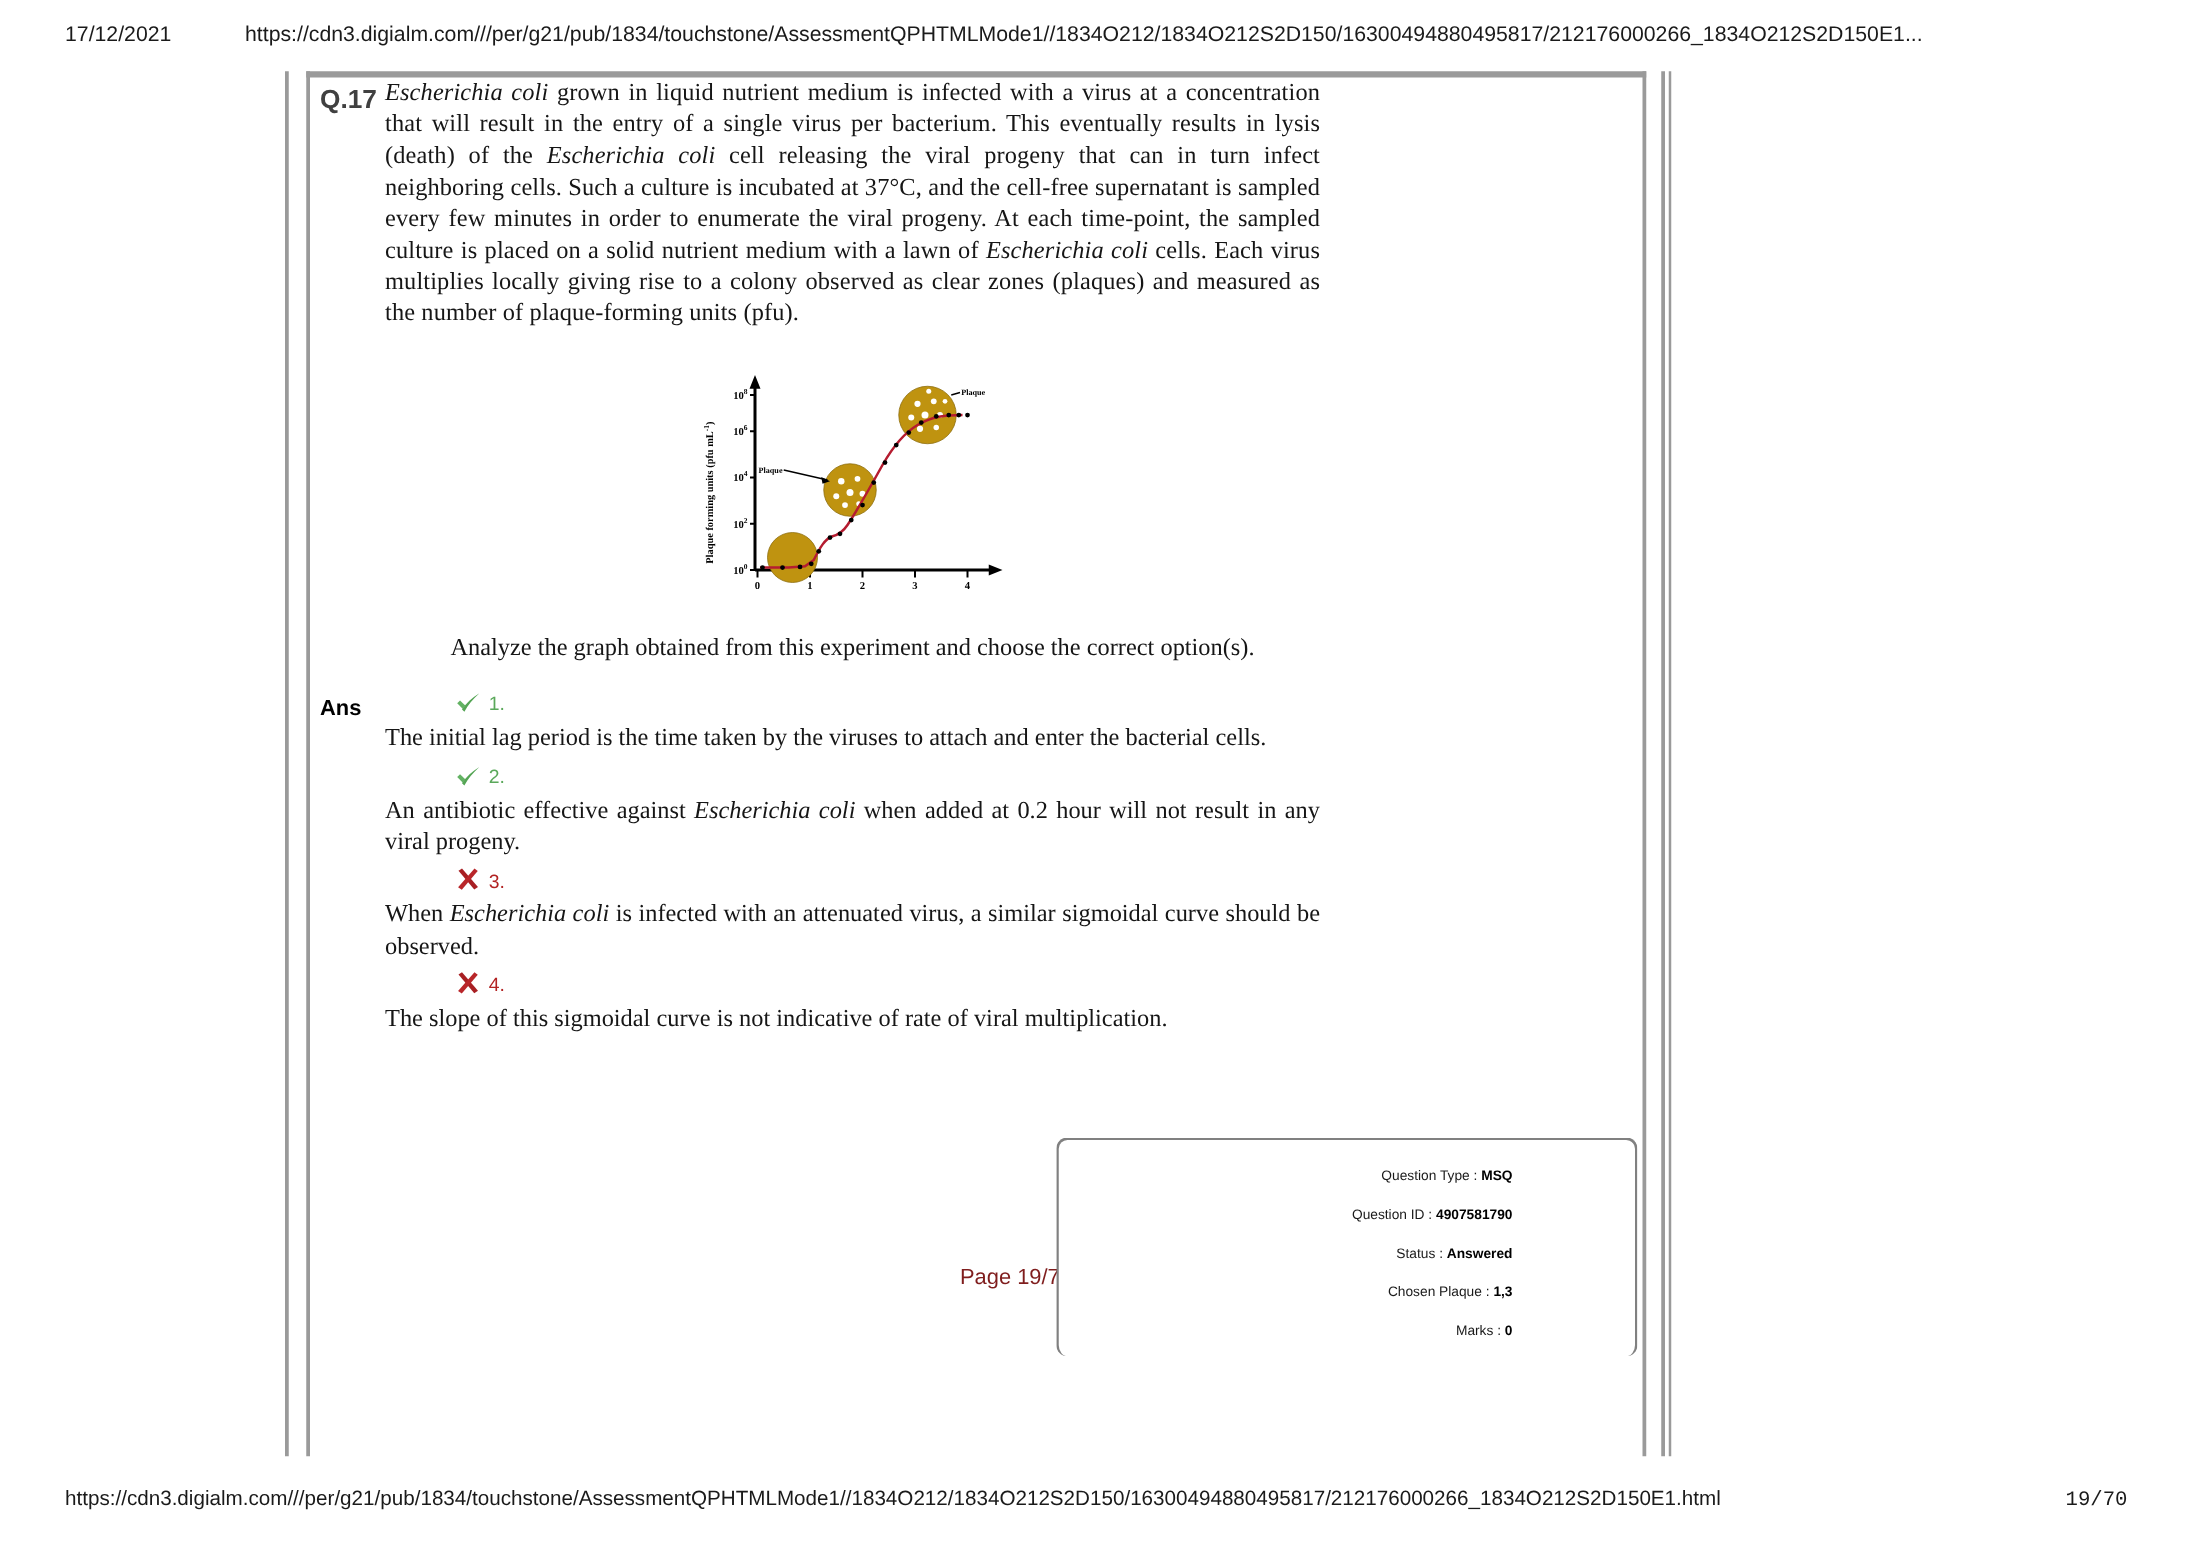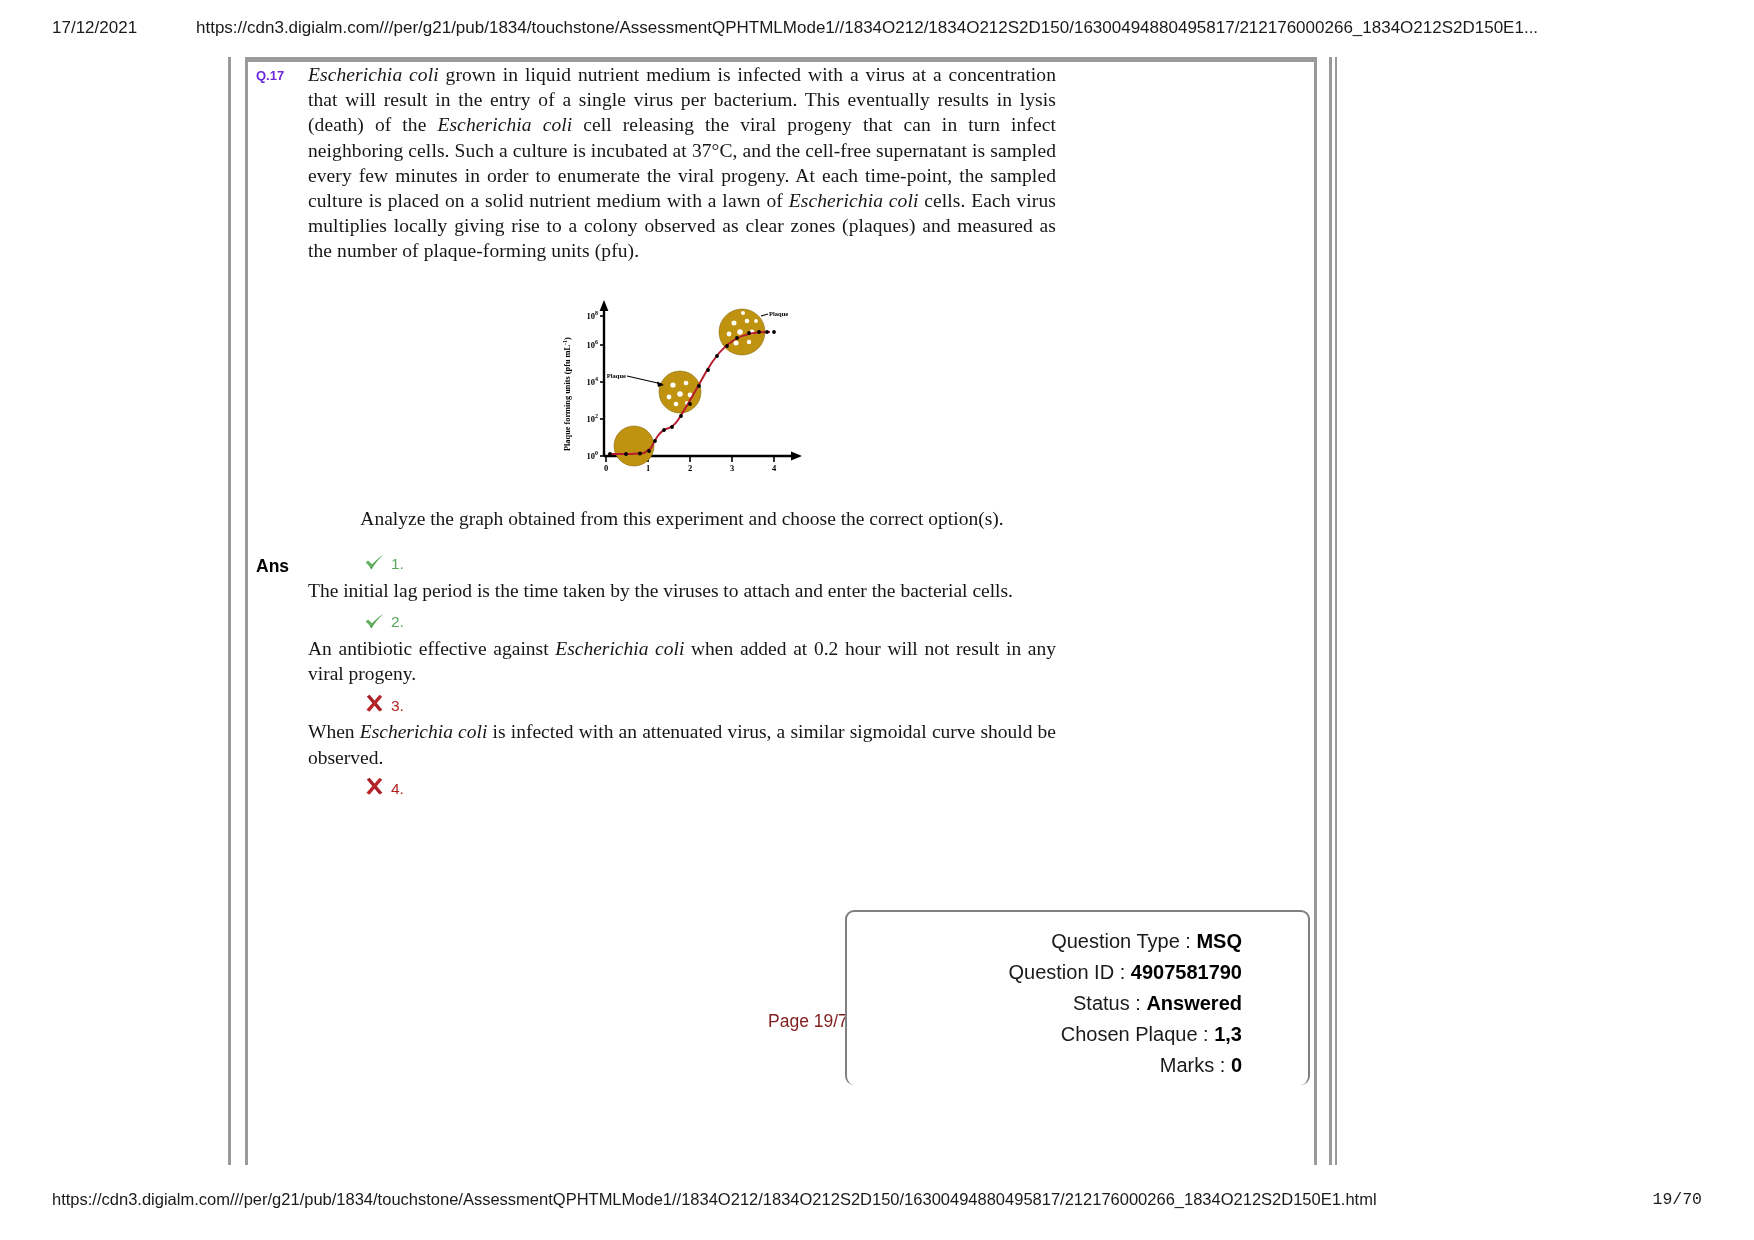--- a/index.html
+++ b/index.html
@@ -65,22 +65,22 @@
   .qrow {
     position: relative;
     display: flex;
     align-items: flex-start;
   }
   .q-label {
     width: 52px;
     flex: 0 0 52px;
     font-family: "Liberation Sans", sans-serif;
     font-weight: bold;
-    font-size: 13px;
-    color: #6d28d9;
+    font-size: 21px;
+    color: #404040;
     padding-top: 6px;
   }
   .q-body { flex: 1 1 auto; }
 
   .serif {
     font-family: Liberation Serif, serif;
     color: #161616;
   }
   .qtext {
     font-size: 19.5px;
@@ -153,22 +153,22 @@
     left: 845px; top: 910px;
     width: 465px; height: 175px;
     border: 2px solid #808080;
     border-radius: 9px;
     border-bottom: none;
     background: #fff;
     overflow: hidden;
   }
   .info-row {
     text-align: right;
-    padding-right: 66px;
-    font-size: 20px;
+    padding-right: 98px;
+    font-size: 11px;
     color: #1a1a1a;
     line-height: 25px;
     margin-top: 6px;
     white-space: nowrap;
   }
   .info-row:first-child { margin-top: 17px; }
   .info-row b { font-weight: bold; color: #000; }
 
   .page-number {
     position: absolute;
@@ -340,20 +340,21 @@
               <div class="serif opt-text"><span>When </span><span class="it">Escherichia coli</span><span> is infected with an attenuated virus, a similar sigmoidal curve should be observed.</span></div>
             </div>
             <div class="option">
               <div class="opt-head">
                 <svg viewBox="0 0 24 24" class="mark-icon">
     <path d="M3.2 4.0 L6.4 2.0 L21.0 19.0 L17.6 21.2 Z" fill="#a81f23"></path>
     <path d="M20.8 4.4 L17.8 2.1 L2.8 19.2 L6.2 21.4 Z" fill="#b9262a"></path>
   </svg>
                 <span class="opt-num wrong">4.</span>
               </div>
+              <div class="serif opt-text"><span>The slope of this sigmoidal curve is not indicative of rate of viral multiplication.</span></div>
             </div>
           </div>
       </div>
     </div>
   </div>
 </div>
 
 <div class="page-number">Page 19/70</div>
 
 <div class="info-box">

